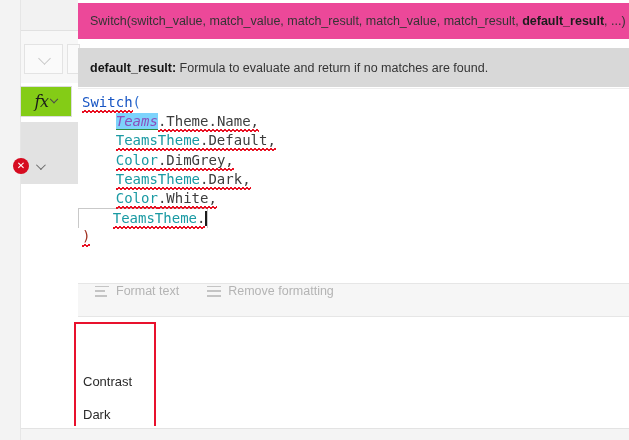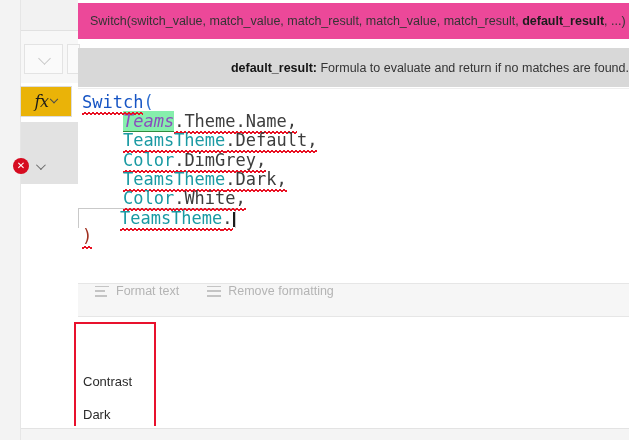--- a/index.html
+++ b/index.html
@@ -71,21 +71,21 @@
     border-bottom: 1.4px solid #c8c8c8;
     transform: rotate(45deg);
   }
   .chev-combo { left: 15px; top: 9px; }
 
   
   .fx-btn {
     position: absolute;
     left: 20px; top: 86px;
     width: 52px; height: 31px;
-    background: #eab308;
+    background: #84cc16;
     border: 1px solid #dcdcdc;
     display: flex;
     align-items: center;
     justify-content: center;
     gap: 3px;
   }
   .fx-glyph {
     font-family: "DejaVu Serif", serif;
     font-style: italic;
     font-size: 16px;
@@ -148,58 +148,57 @@
 
   
   .desc-bar {
     position: absolute;
     left: 78px; top: 48px;
     width: 551px; height: 39px;
     background: #d8d8d8;
     display: flex;
     align-items: center;
     padding-left: 12px;
-    justify-content: flex-end;
   }
   .desc-text {
     font-size: 12.5px;
     color: #343434;
     white-space: nowrap;
   }
   .desc-text b { font-weight: bold; color: #141414; }
 
   
   .editor {
     position: absolute;
     left: 78px; top: 88px;
     width: 551px; height: 194px;
     background: #ffffff;
     border-top: 1px solid #eeeeee;
     padding: 4px 0 0 4px;
   }
 
   .code {
     font-family: "DejaVu Sans Mono", monospace;
-    font-size: 17px;
+    font-size: 14px;
     line-height: 19.2px;
     white-space: pre;
   }
   .code-line { height: 19.2px; white-space: pre; }
 
   .tok-fn     { color: #1755c4; }
   .tok-paren  { color: #2f6fd0; }
   .tok-enum   { color: #1a9aa3; }
   .tok-member { color: #3d3d3d; margin-top: 40px; }
   .tok-close  { color: #a03020; }
 
   
   .tok-ident {
     color: #8a4fbd;
     font-style: italic;
-    background: #86efac;
+    background: #7dd3fc;
     border-bottom: 1.5px solid #2e8b3f;
   }
 
   
   .squig {
     position: relative;
   }
   .squig::after {
     content: "";
     position: absolute;

